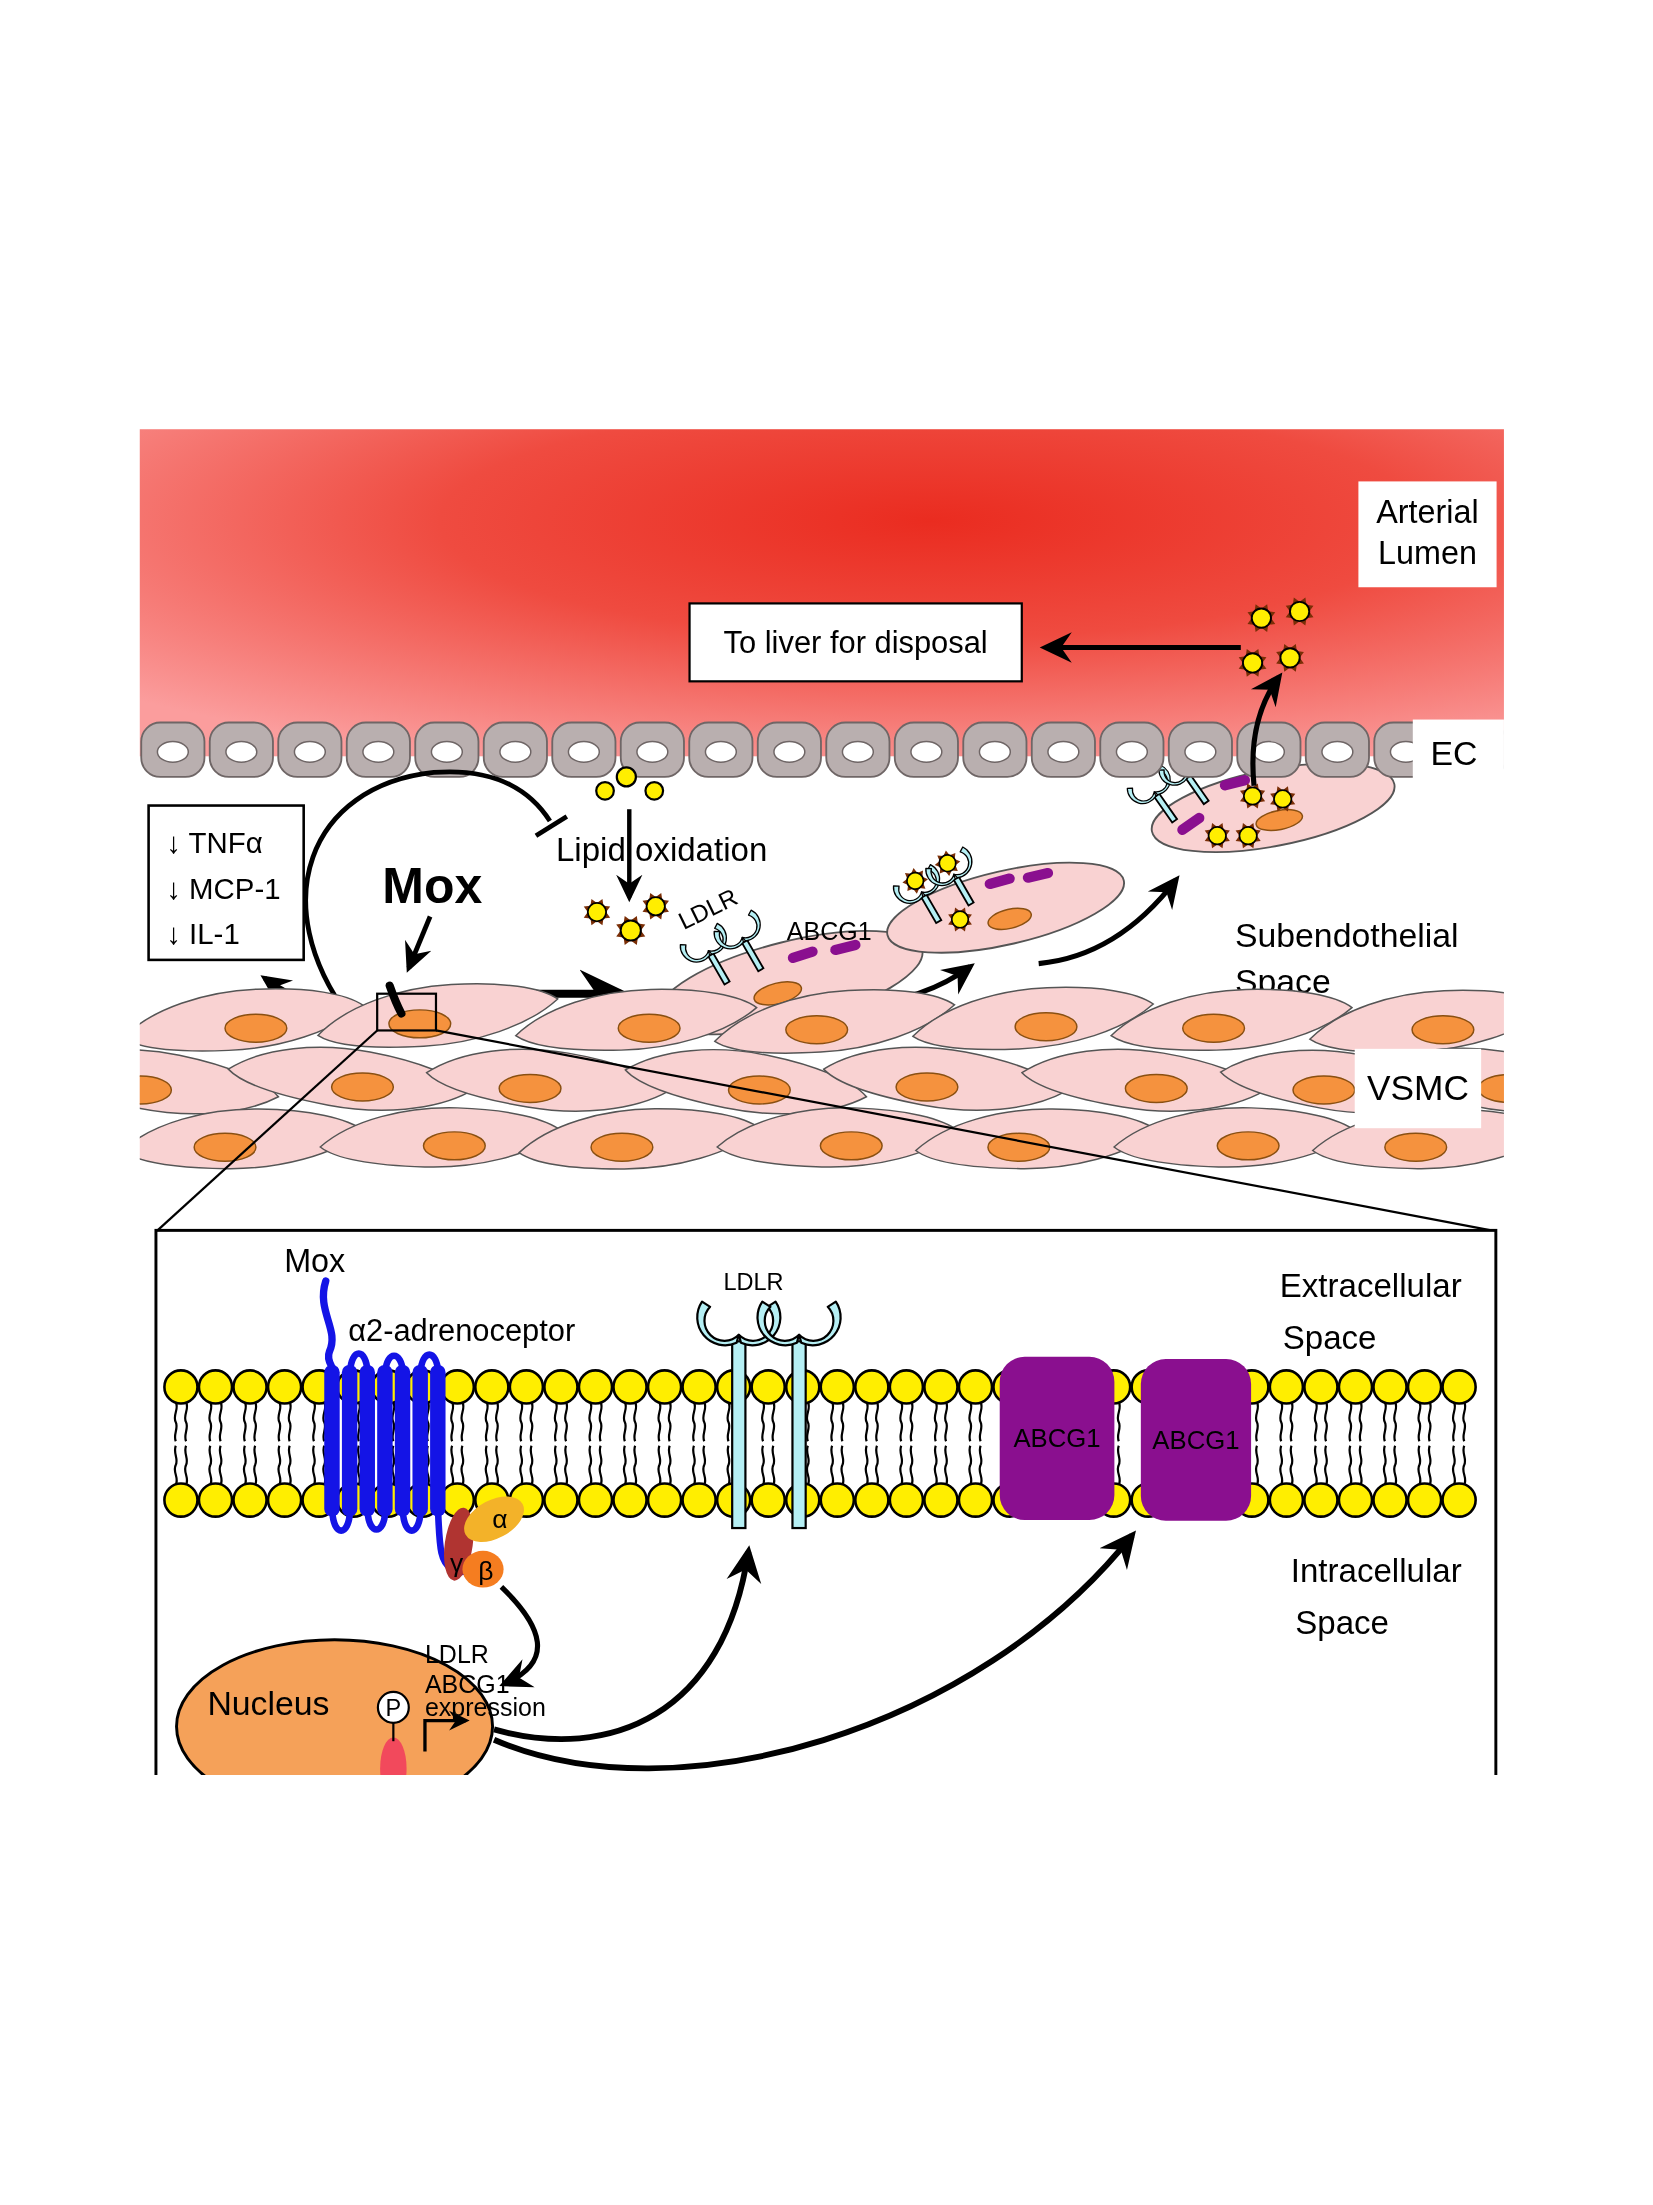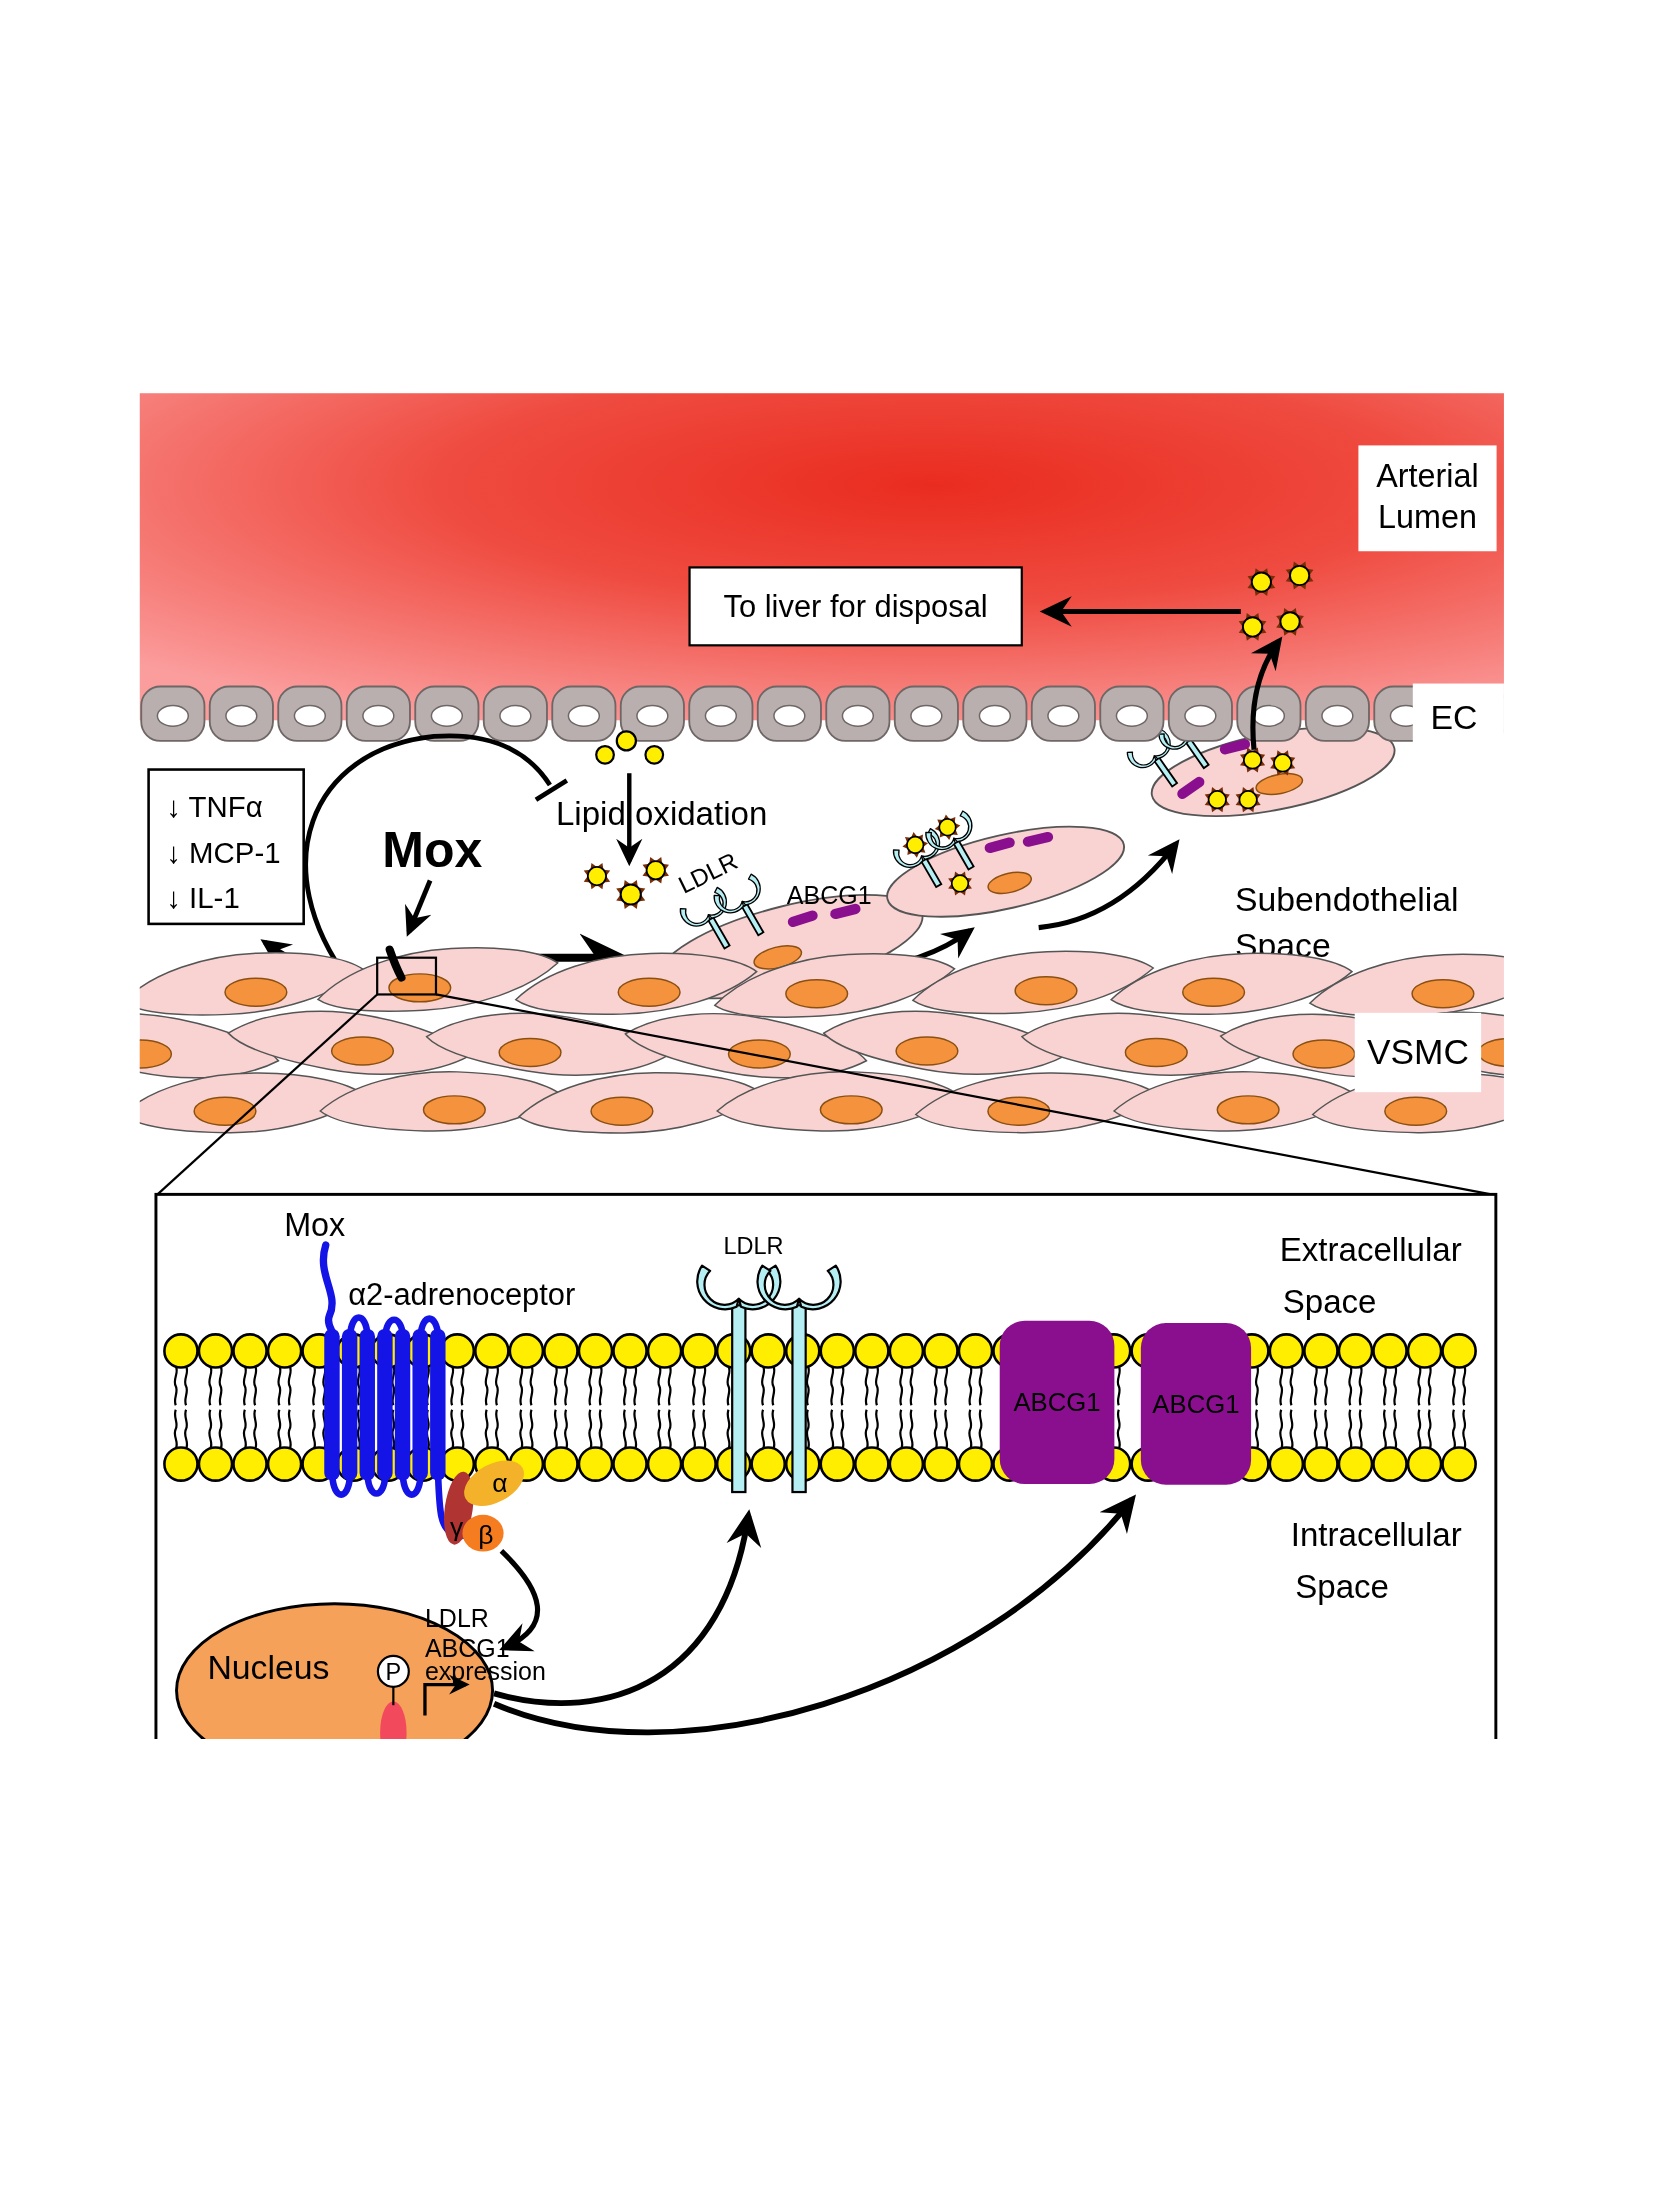--- a/index.html
+++ b/index.html
@@ -1,16 +1,16 @@
 <!DOCTYPE html>
 <html style="font-size:11.8px"><head>
 <meta charset="utf-8">
 <style>
   html,body{margin:0;padding:0;background:#fff;}
-  .stage{position:relative;width:1654px;height:1739px;background:#fff;overflow:hidden;}
+  .stage{position:relative;width:1654px;height:1739px;background:#fff;overflow:hidden;margin-top:36px;}
   svg{display:block;}
   text{font-family:"Liberation Sans",sans-serif;fill:#000;}
   .t44{font-size:44px;} .t46{font-size:46px;} .t48{font-size:48px;}
   .t42{font-size:42px;} .t45{font-size:45px;} .t40{font-size:40px;}
   .t36{font-size:36px;} .t35{font-size:35px;} .t34{font-size:34px;}
   .t33{font-size:33px;} .t32{font-size:32px;}
   .big-mox{font-size:68px;font-weight:bold;}
   .mid{text-anchor:middle;}
   .noline{stroke:none;}
   .ln{stroke:#000;fill:none;}

